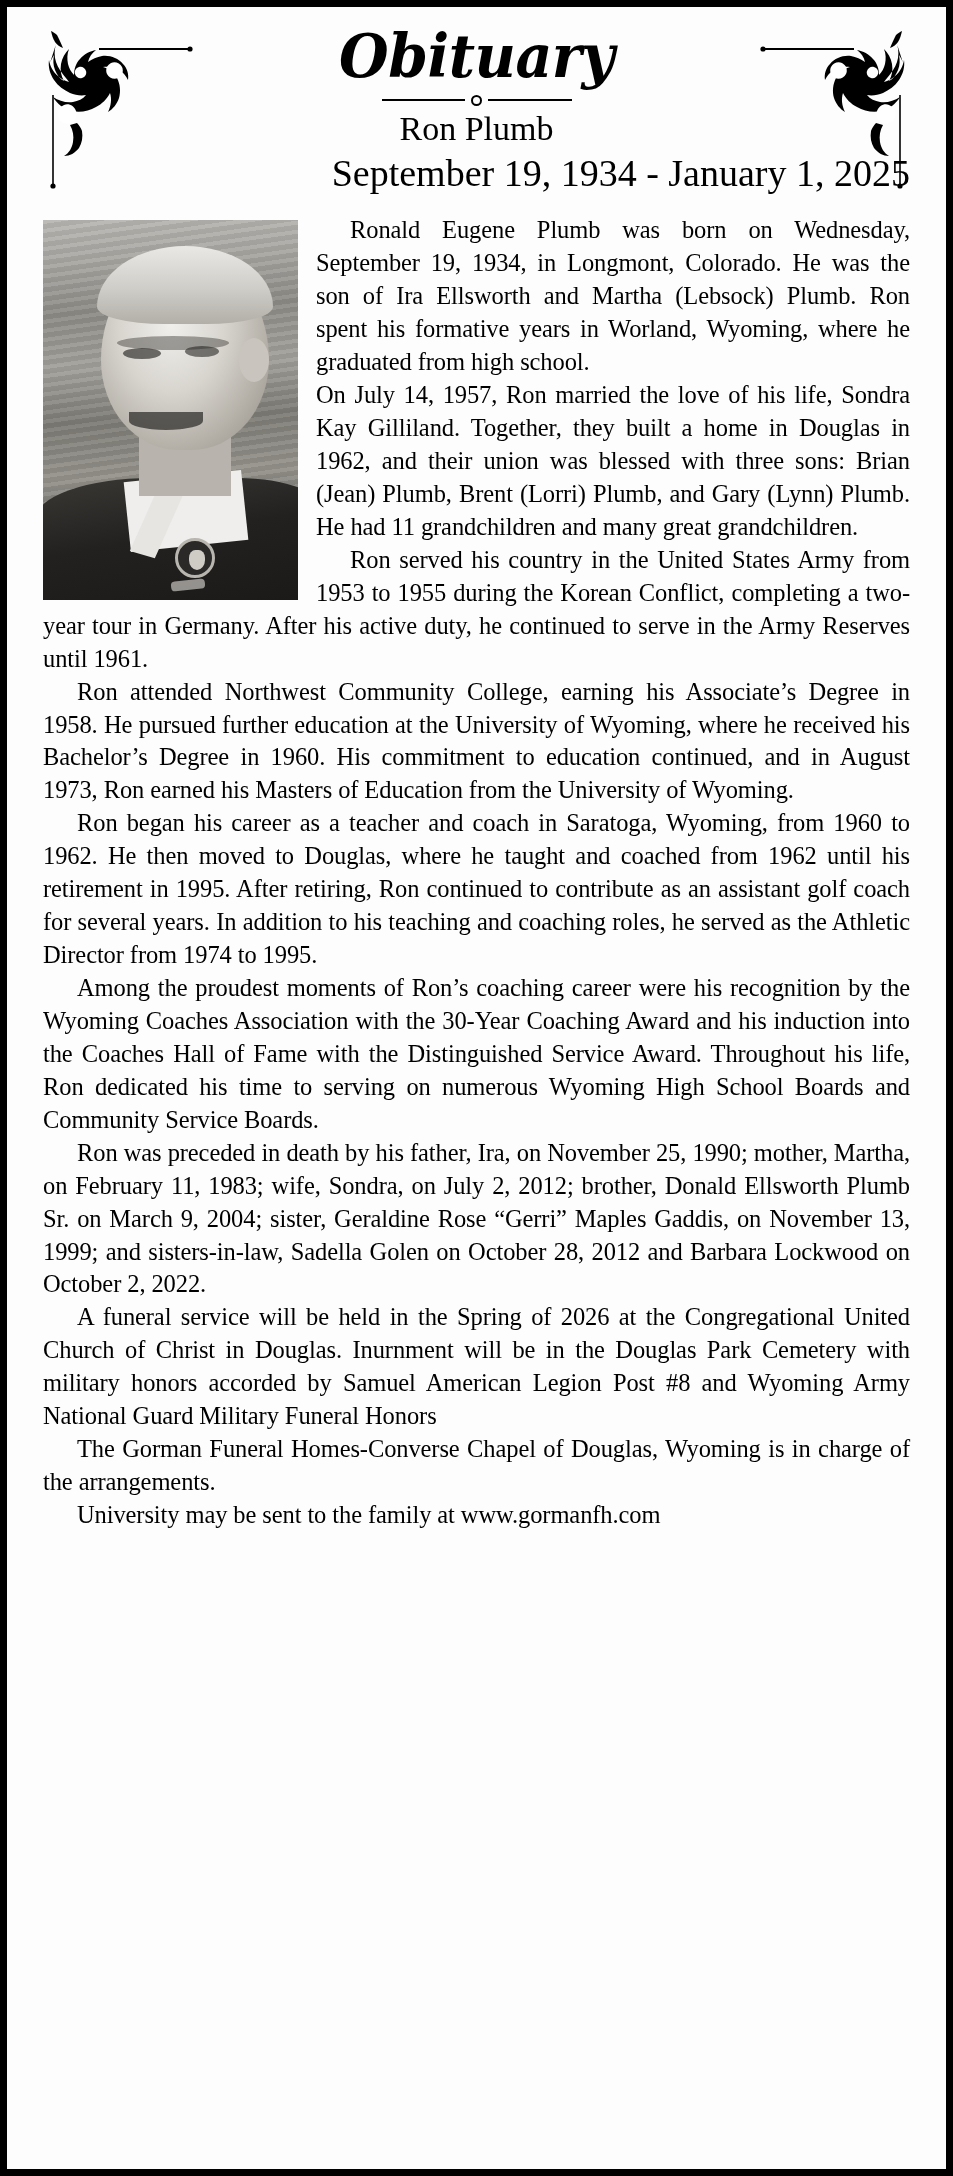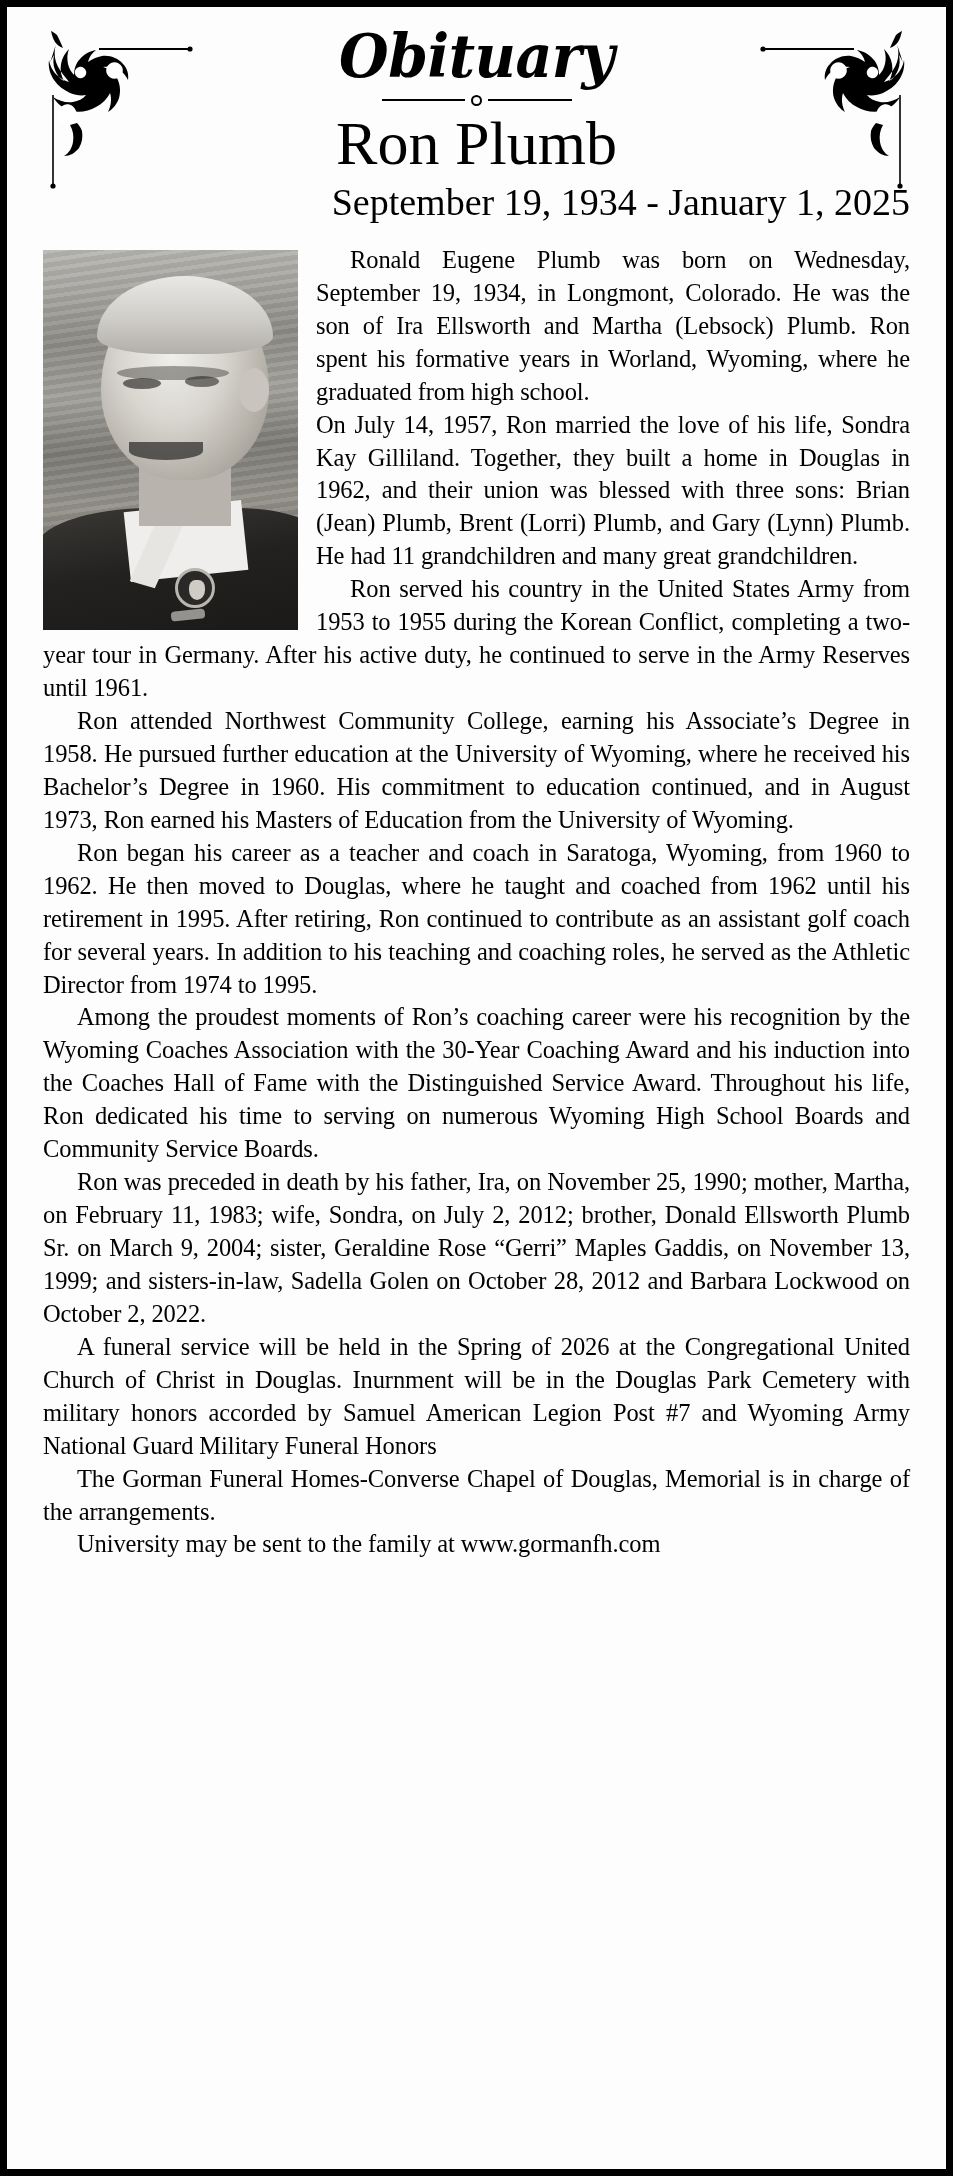--- a/index.html
+++ b/index.html
@@ -76,21 +76,21 @@
     background: #000;
   }
   .title-rule .dot {
     width: 11px;
     height: 11px;
     border: 2px solid #000;
     border-radius: 50%;
     margin: 0 6px;
   }
   .deceased-name {
-    font-size: 62px;
+    font-size: 34px;
     font-weight: 400;
     line-height: 1.05;
     margin: 4px 0 0 0;
     letter-spacing: 0px;
   }
   .deceased-dates {
     font-size: 38px;
     font-weight: 400;
     line-height: 1.1;
     margin: 6px 0 0 0;
@@ -343,20 +343,20 @@
       </div>
 
       <div class="obit-text">
         <p class="indent">Ronald Eugene Plumb was born on Wednesday, September 19, 1934, in Longmont, Colorado. He was the son of Ira Ellsworth and Martha (Lebsock) Plumb. Ron spent his formative years in Worland, Wyoming, where he graduated from high school.</p>
         <p class="noindent">On July 14, 1957, Ron married the love of his life, Sondra Kay Gilliland. Together, they built a home in Douglas in 1962, and their union was blessed with three sons: Brian (Jean) Plumb, Brent (Lorri) Plumb, and Gary (Lynn) Plumb.  He had 11 grandchildren and many great grandchildren.</p>
         <p class="indent">Ron served his country in the United States Army from 1953 to 1955 during the Korean Conflict, completing a two-year tour in Germany. After his active duty, he continued to serve in the Army Reserves until 1961.</p>
         <p class="indent">Ron attended Northwest Community College, earning his Associate’s Degree in 1958. He pursued further education at the University of Wyoming, where he received his Bachelor’s Degree in 1960. His commitment to education continued, and in August 1973, Ron earned his Masters of Education from the University of Wyoming.</p>
         <p class="indent">Ron began his career as a teacher and coach in Saratoga, Wyoming, from 1960 to 1962. He then moved to Douglas, where he taught and coached from 1962 until his retirement in 1995. After retiring, Ron continued to contribute as an assistant golf coach for several years. In addition to his teaching and coaching roles, he served as the Athletic Director from 1974 to 1995.</p>
         <p class="indent">Among the proudest moments of Ron’s coaching career were his recognition by the Wyoming Coaches Association with the 30-Year Coaching Award and his induction into the Coaches Hall of Fame with the Distinguished Service Award. Throughout his life, Ron dedicated his time to serving on numerous Wyoming High School Boards and Community Service Boards.</p>
         <p class="indent">Ron was preceded in death by his father, Ira, on November 25, 1990; mother, Martha, on February 11, 1983; wife, Sondra, on July 2, 2012; brother, Donald Ellsworth Plumb Sr. on March 9, 2004; sister, Geraldine Rose “Gerri” Maples Gaddis, on November 13, 1999; and sisters-in-law, Sadella Golen on October 28, 2012 and Barbara Lockwood on October 2, 2022.</p>
-        <p class="indent">A funeral service will be held in the Spring of 2026 at the Congregational United Church of Christ in Douglas.  Inurnment will be in the Douglas Park Cemetery with military honors accorded by Samuel American Legion Post #7 and Wyoming Army National Guard Military Funeral Honors</p>
-        <p class="indent">The Gorman Funeral Homes-Converse Chapel of Douglas, Memorial is in charge of the arrangements.</p>
+        <p class="indent">A funeral service will be held in the Spring of 2026 at the Congregational United Church of Christ in Douglas.  Inurnment will be in the Douglas Park Cemetery with military honors accorded by Samuel American Legion Post #8 and Wyoming Army National Guard Military Funeral Honors</p>
+        <p class="indent">The Gorman Funeral Homes-Converse Chapel of Douglas, Wyoming is in charge of the arrangements.</p>
         <p class="indent last">University may be sent to the family at www.gormanfh.com</p>
       </div>
 
     </div>
   </div>
 </div>
 
 </body></html>

